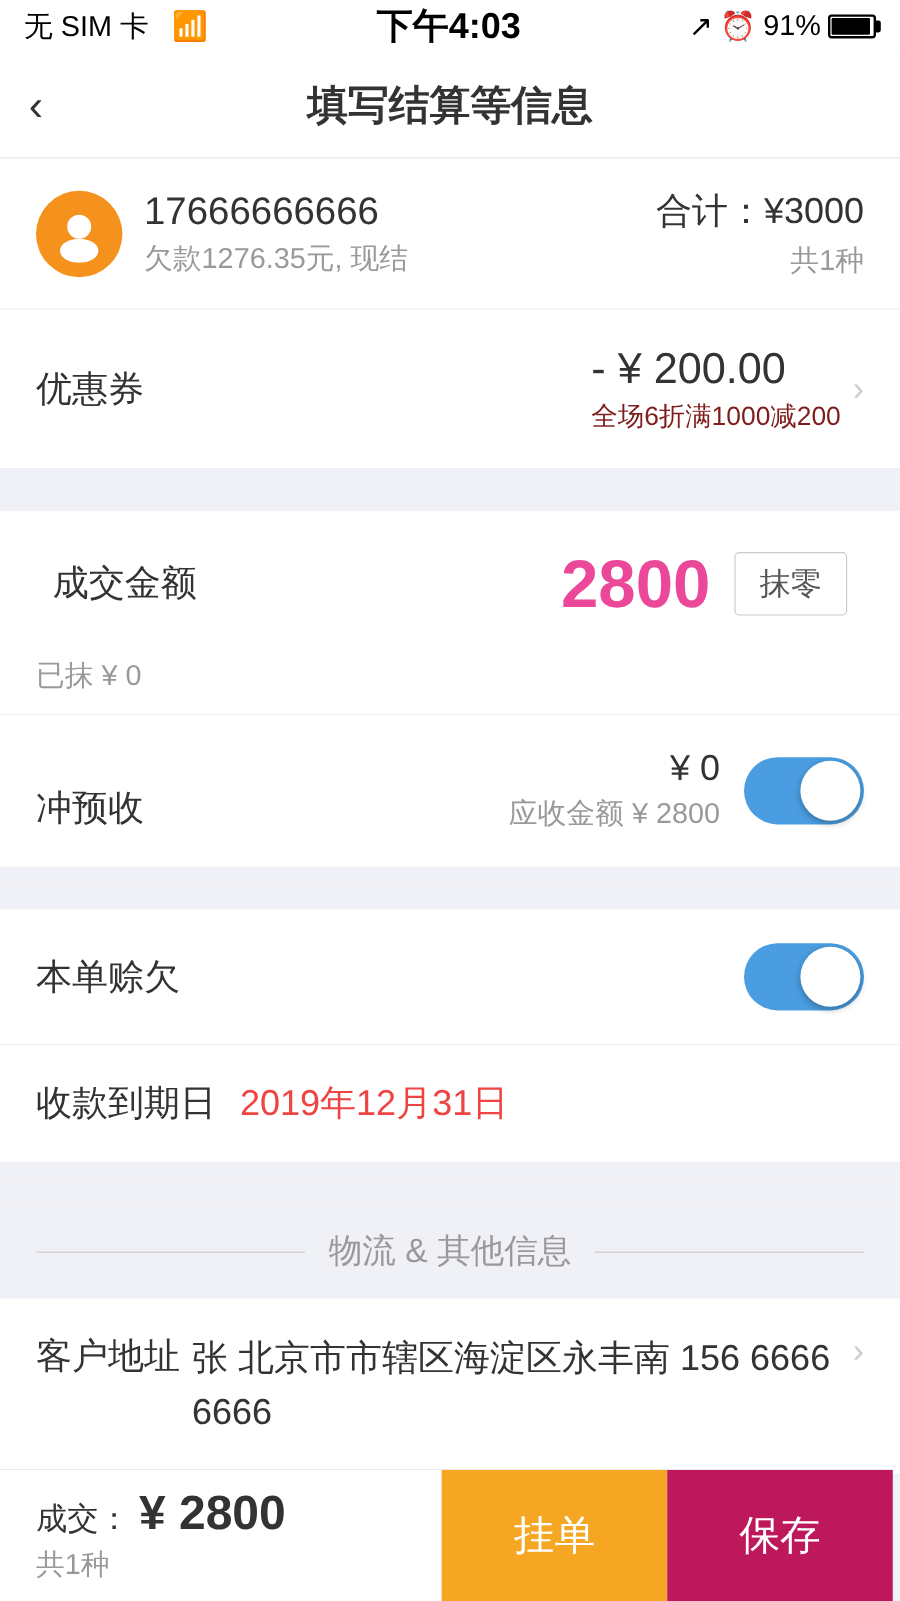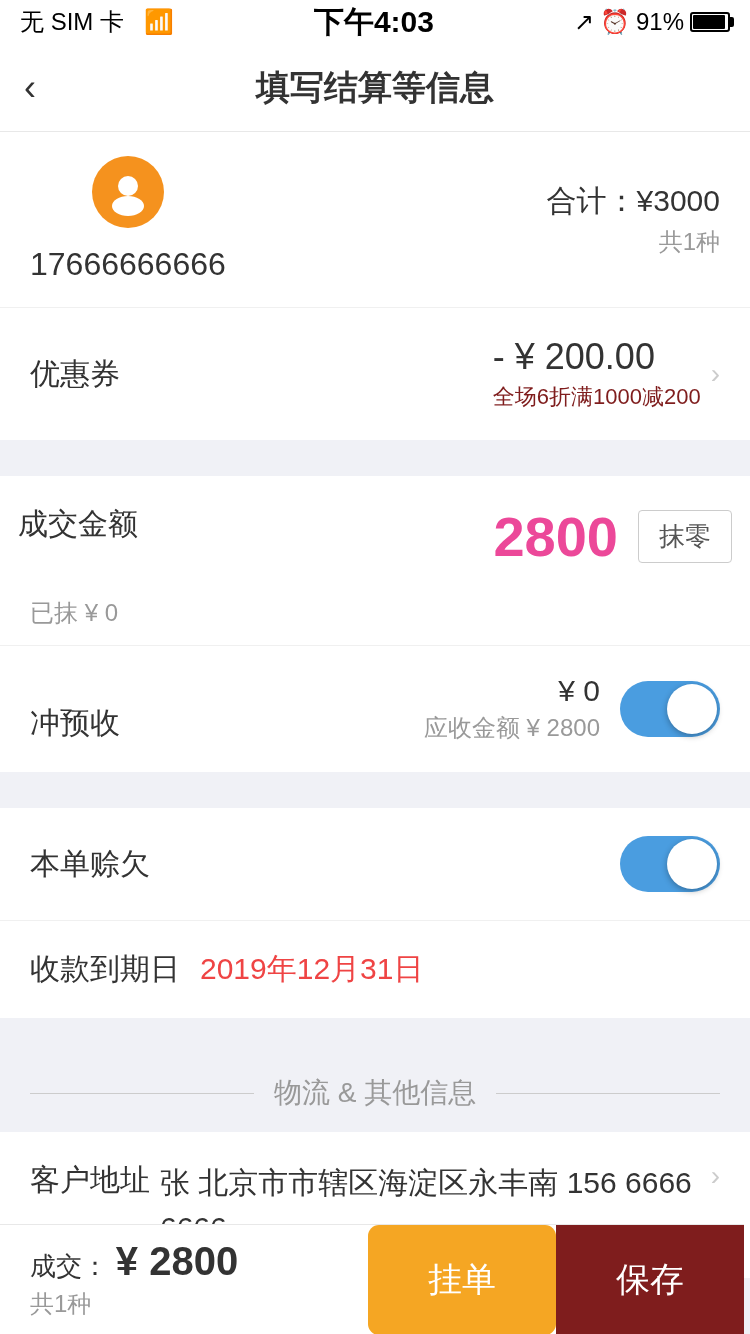--- a/index.html
+++ b/index.html
@@ -69,21 +69,20 @@
       background: #fff;
       padding: 24px 30px;
       display: flex;
       align-items: center;
       justify-content: space-between;
     }
     .customer-left {
       display: flex;
       align-items: center;
       gap: 18px;
-      flex-direction: column;
     }
     .avatar {
       width: 72px;
       height: 72px;
       border-radius: 50%;
       background: #f5921e;
       display: flex;
       align-items: center;
       justify-content: center;
     }
@@ -115,23 +114,23 @@
 
     
     .section-divider {
       height: 20px;
       background: #f0f1f6;
     }
 
     
     .deal-row {
       background: #fff;
-      padding: 28px 18px;
-      display: flex;
-      align-items: flex-start;
+      padding: 28px 44px;
+      display: flex;
+      align-items: center;
       justify-content: space-between;
     }
     .deal-label { font-size: 30px; color: #333; }
     .deal-right { display: flex; align-items: center; gap: 20px; }
     .deal-amount { font-size: 56px; color: #ec4899; font-weight: 600; }
     .round-zero-btn {
       border: 1px solid #ccc;
       border-radius: 4px;
       padding: 8px 20px;
       font-size: 26px;
@@ -251,26 +250,25 @@
       width: 188px;
       height: 110px;
       background: #f5a623;
       display: flex;
       align-items: center;
       justify-content: center;
       font-size: 34px;
       color: #fff;
       cursor: pointer;
       font-weight: 500;
-      border-radius: 11px;
     }
     .btn-save {
       width: 188px;
       height: 110px;
-      background: #7f1d1d;
+      background: #be185d;
       display: flex;
       align-items: center;
       justify-content: center;
       font-size: 34px;
       color: #fff;
       cursor: pointer;
       font-weight: 500;
     }
     .battery-icon {
       display: inline-block;
@@ -332,20 +330,21 @@
     <div class="customer-row">
       <div class="customer-left">
         <div class="avatar">
           <svg class="avatar-svg" viewBox="0 0 48 48" fill="white">
             <circle cx="24" cy="18" r="10"></circle>
             <ellipse cx="24" cy="38" rx="16" ry="10"></ellipse>
           </svg>
         </div>
         <div class="customer-info">
           <div class="customer-phone">17666666666</div>
+          <div class="customer-sub">欠款1276.35元, 现结</div>
         </div>
       </div>
       <div class="customer-right">
         <div class="total-amount">合计：¥3000</div>
         <div class="total-count">共1种</div>
       </div>
     </div>
 
     <div class="row-item">
       <span class="row-label">优惠券</span>

